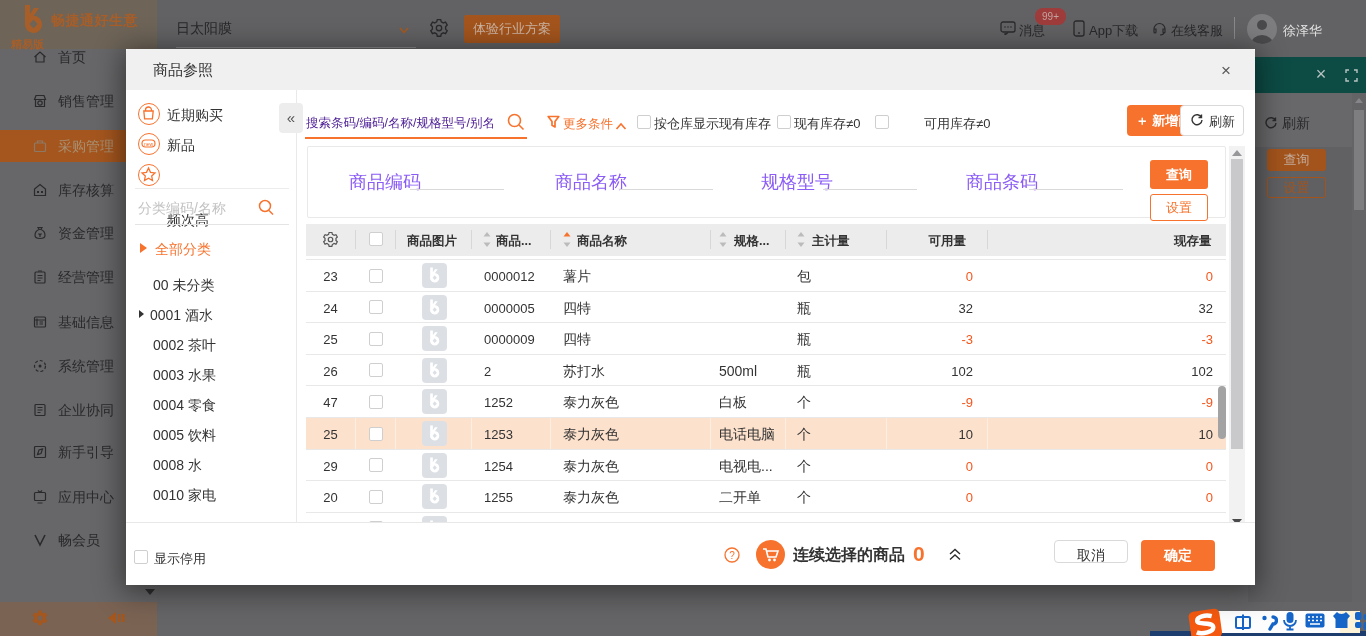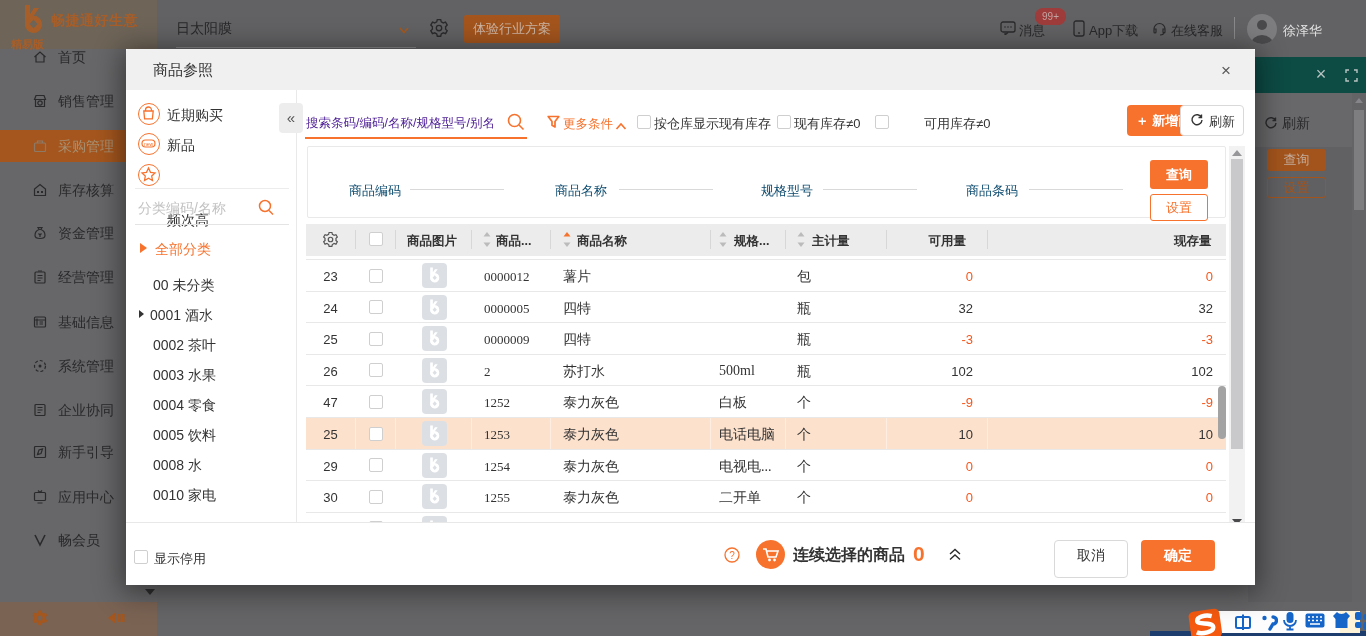--- a/index.html
+++ b/index.html
@@ -260,21 +260,21 @@
   <div class="ckt" style="left:766px;top:66px;margin-left:32px;">可用库存≠0</div>
   <div class="abs" style="left:953px;top:56px;width:86px;height:31px;background:#f7722d;border-radius:4px;color:#fff;font-size:13px;font-weight:bold;text-align:center;line-height:31px;margin-left:48px;">＋ 新增商品</div>
   <div class="abs" style="left:1054px;top:56px;width:64px;height:31px;background:#fff;border:1px solid #d9d9d9;border-radius:4px;"></div>
   <div class="abs" style="left:1064px;top:64px;width:14px;height:14px;"><svg width="14" height="14">
         <path d="M11.5,4.5 A5,5 0 1 0 12,7 M11.5,1.5 V4.5 H8.5" stroke="#333" fill="none" stroke-width="1.4"></path>
       </svg></div>
   <div class="abs" style="left:1083px;top:64px;font-size:13px;color:#333;">刷新</div>
 
   <div class="abs" style="left:181px;top:97px;width:919px;height:72px;border:1px solid #e9e9e9;border-radius:2px;"></div>
   <style>
-  .fl { position:absolute; top:121px; font-size:13px; color:#0c4a6e;margin-top:12px; }
+  .fl { position:absolute; top:121px; font-size:18px; color:#8b5cf6; }
   .fu { position:absolute; top:140px; height:1px; background:#d9d9d9; width:94px; }
   </style>
   <div class="fl" style="left:223px;">商品编码</div>
     <div class="fu" style="left:284px;"></div>
   <div class="fl" style="left:429px;">商品名称</div>
     <div class="fu" style="left:493px;"></div>
   <div class="fl" style="left:635px;">规格型号</div>
     <div class="fu" style="left:697px;"></div>
   <div class="fl" style="left:840px;">商品条码</div>
     <div class="fu" style="left:903px;"></div>
@@ -326,21 +326,21 @@
         <path d="M4,16 L0.5,11.5 H7.5 Z" fill="#bbb"></path>
       </svg>
     <div class="hname" style="left:506px;">主计量</div>
     <div class="hname" style="left:620px;width:40px;text-align:right;">可用量</div>
     <div class="hname" style="left:868px;width:40px;">现存量</div>
   </div>
 
   <div class="abs" style="left:180px;top:206.5px;width:920px;height:266.5px;overflow:hidden;">
     <style>
     .trow { position:relative; height:31.55px; border-bottom:1px solid #e8e8e8; font-size:13px; color:#333; }
-    .tc { position:absolute; top:9px;font-family:Liberation Serif, serif; }
+    .tc { position:absolute; top:9px; }
     .c-num { position:absolute; top:9px; left:0; width:49px; text-align:center; }
     .c-cb { position:absolute; top:8.5px; left:63px; width:14px; height:14px; border:1px solid #cfcfcf; border-radius:2px; background:#fff; }
     .c-img { position:absolute; top:3px; left:116px; width:25px; height:25px; background:#dce0e5; border-radius:4px; }
     .c-img svg { position:absolute; left:6px; top:4px; }
     .c-code { left:178px; } .c-name { left:257px;text-align:center; } .c-spec { left:413px; } .c-unit { left:491px; }
     .c-name,.c-spec,.c-unit { font-size:14px; top:8px; }
     .c-qty { position:absolute; top:9px; right:253px; } .c-stk { position:absolute; top:9px; right:13px; }
     .on { color:#f4571c; }
     </style>
     <div style="height:4.8px;border-bottom:1px solid #e8e8e8;"></div>
@@ -462,21 +462,21 @@
           </svg>
         </div>
         <div class="tc c-code">1254</div>
         <div class="tc c-name">泰力灰色</div>
         <div class="tc c-spec">电视电...</div>
         <div class="tc c-unit">个</div>
         <div class="c-qty on">0</div>
         <div class="c-stk on">0</div>
       </div>
     <div class="trow">
-        <div class="c-num">30</div>
+        <div class="c-num">20</div>
         <div class="c-cb"></div>
         <div class="c-img">
           <svg width="14" height="16" viewBox="0 0 26 30">
             <path d="M4,1 h5 v9 l4,-6 h5 l-5.5,8 a8.5,8.5 0 1 1 -8.5,8 Z" fill="#fff"></path>
             <circle cx="12.5" cy="20" r="8.3" fill="#fff"></circle>
             <path d="M12.5,15.5 l4,4.5 l-4,4.5 l-4,-4.5 Z" fill="#dce0e5"></path>
           </svg>
         </div>
         <div class="tc c-code">1255</div>
         <div class="tc c-name">泰力灰色</div>
@@ -515,15 +515,15 @@
   <div class="abs" style="left:630px;top:491px;width:29px;height:29px;background:#f7722d;border-radius:50%;"><svg width="29" height="29">
         <path d="M7,9 H10 L12,17 H20 L22,11 H11" stroke="#fff" fill="none" stroke-width="1.6"></path>
         <circle cx="13.5" cy="20" r="1.4" fill="#fff"></circle>
         <circle cx="18.5" cy="20" r="1.4" fill="#fff"></circle>
       </svg></div>
   <div class="abs" style="left:667px;top:496px;font-size:16px;font-weight:bold;color:#333;">连续选择的商品</div>
   <div class="abs" style="left:787px;top:493px;font-size:21px;font-weight:bold;color:#f7722d;">0</div>
   <div class="abs" style="left:822px;top:498px;width:14px;height:15px;"><svg width="14" height="15">
         <path d="M2,7 L7,2.5 L12,7 M2,12.5 L7,8 L12,12.5" stroke="#2b2b2b" fill="none" stroke-width="1.4"></path>
       </svg></div>
-  <div class="abs" style="left:928px;top:491px;width:74px;height:38px;background:#fff;border:1px solid #d9d9d9;border-radius:4px;color:#333;font-size:14px;text-align:center;line-height:29px;">取消</div>
+  <div class="abs" style="left:928px;top:491px;width:74px;height:23px;background:#fff;border:1px solid #d9d9d9;border-radius:4px;color:#333;font-size:14px;text-align:center;line-height:29px;">取消</div>
   <div class="abs" style="left:1015px;top:491px;width:74px;height:31px;background:#f7722d;border-radius:4px;color:#fff;font-size:14px;font-weight:bold;text-align:center;line-height:31px;">确定</div>
 </div>
 
 </body></html>

